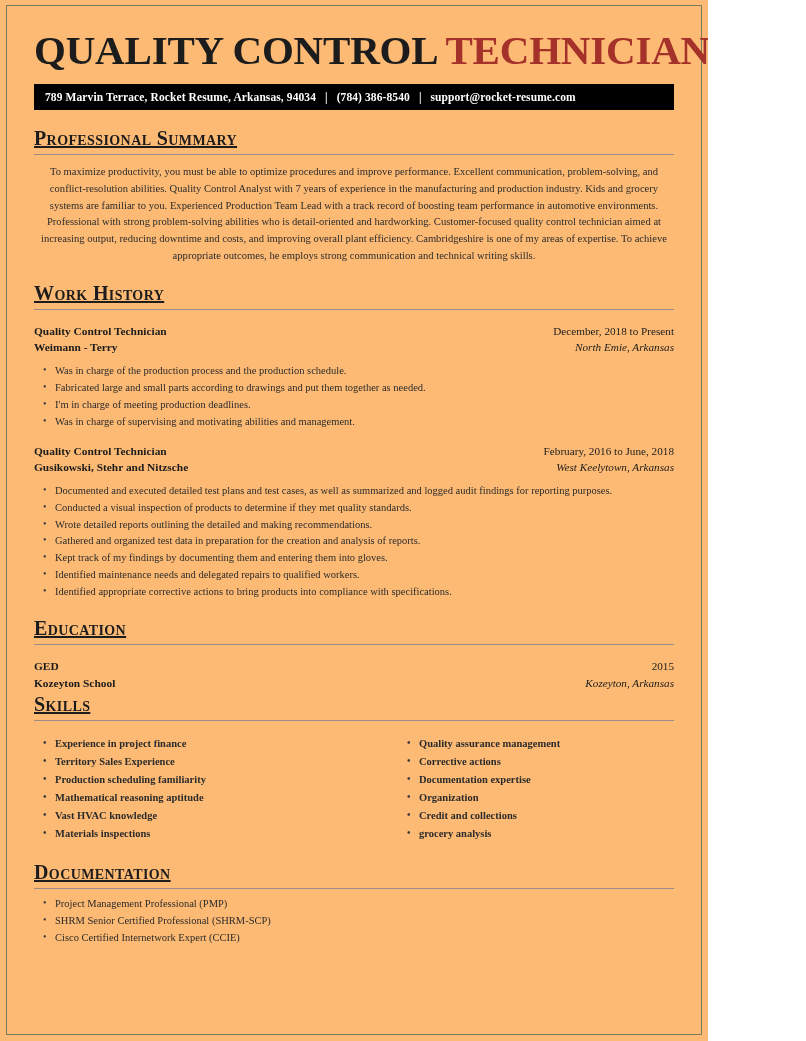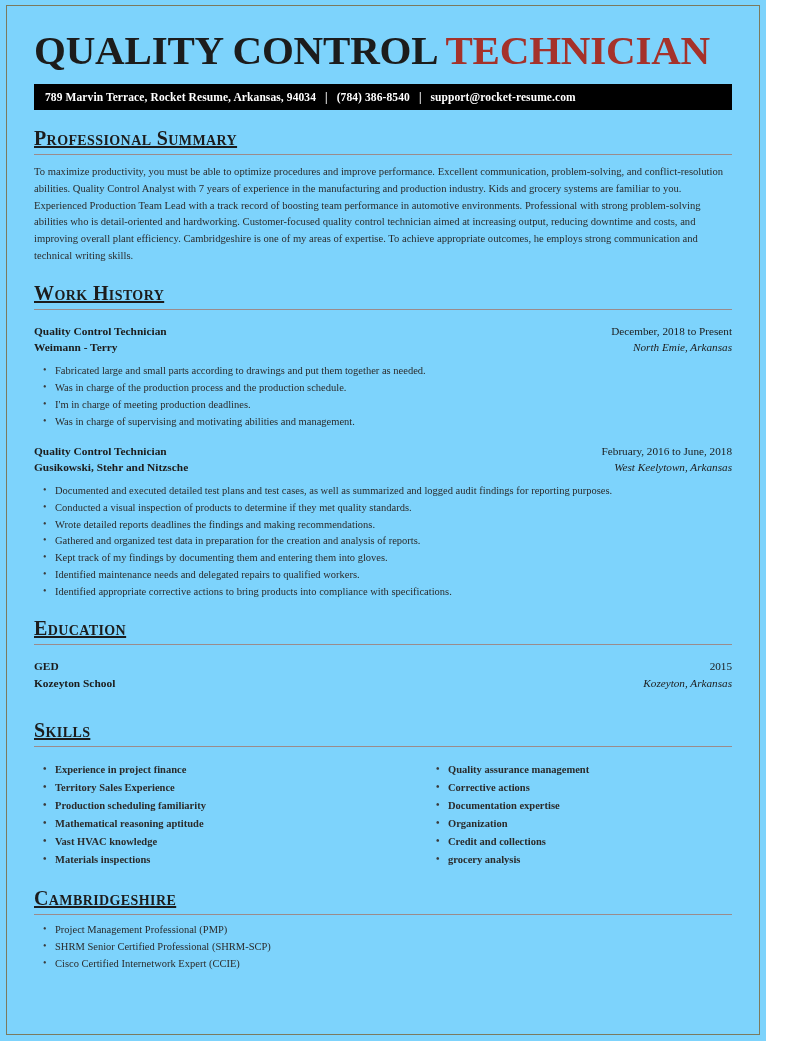--- a/index.html
+++ b/index.html
@@ -2,23 +2,23 @@
 <html><head>
 <meta charset="utf-8">
 <style>
   html, body {
     margin: 0;
     padding: 0;
     background: #ffffff;
   }
   .page {
     position: relative;
-    width: 766px;
+    width: 708px;
     height: 1041px;
-    background: #7dd3fc;
+    background: #fdba74;
     box-sizing: border-box;
     font-family: "Liberation Serif", "DejaVu Serif", serif;
     color: #1a1a1a;
     overflow: hidden;
   }
   
   .page-frame {
     position: absolute;
     left: 6px;
     top: 5px;
@@ -63,21 +63,21 @@
     white-space: nowrap;
   }
   .contact-bar .c-sep {
     font-size: 11.5px;
     font-weight: bold;
     padding: 0 9px;
   }
 
   
   .section { margin-top: 17px; }
-  .section.tight { margin-top: 28px; }
+  .section.tight { margin-top: 2px; }
 
   .section-title {
     font-size: 20px;
     font-weight: bold;
     font-variant: small-caps;
     letter-spacing: 0.4px;
     color: #1c1c1c;
     line-height: 1.1;
     margin: 0;
     text-decoration: underline;
@@ -86,21 +86,21 @@
     border: 0;
     border-top: 1.6px solid #9b8b8b;
     margin: 5px 0 0 0;
   }
 
   .summary-text {
     font-size: 10.6px;
     line-height: 1.58;
     color: #2b2b2b;
     margin-top: 9px;
-    text-align: left;
+    text-align: center;
   }
 
   
   .entry { margin-top: 13px; }
   .entry-row {
     display: flex;
     justify-content: space-between;
     align-items: baseline;
     line-height: 1.45;
   }
@@ -186,39 +186,39 @@
           <div class="entry">
             <div class="entry-row">
               <div class="entry-left">Quality Control Technician</div>
               <div class="entry-right">December, 2018 to Present</div>
             </div>
             <div class="entry-row secondary">
               <div class="entry-left">Weimann - Terry</div>
               <div class="entry-right">North Emie, Arkansas</div>
             </div>
             <ul class="bullets">
+              <li>Was in charge of the production process and the production schedule.</li>
               <li>Fabricated large and small parts according to drawings and put them together as needed.</li>
-              <li>Was in charge of the production process and the production schedule.</li>
               <li>I'm in charge of meeting production deadlines.</li>
               <li>Was in charge of supervising and motivating abilities and management.</li>
             </ul>
           </div>
           <div class="entry">
             <div class="entry-row">
               <div class="entry-left">Quality Control Technician</div>
               <div class="entry-right">February, 2016 to June, 2018</div>
             </div>
             <div class="entry-row secondary">
               <div class="entry-left">Gusikowski, Stehr and Nitzsche</div>
               <div class="entry-right">West Keelytown, Arkansas</div>
             </div>
             <ul class="bullets">
               <li>Documented and executed detailed test plans and test cases, as well as summarized and logged audit findings for reporting purposes.</li>
               <li>Conducted a visual inspection of products to determine if they met quality standards.</li>
-              <li>Wrote detailed reports deadlines the findings and making recommendations.</li>
+              <li>Wrote detailed reports outlining the detailed and making recommendations.</li>
               <li>Gathered and organized test data in preparation for the creation and analysis of reports.</li>
               <li>Kept track of my findings by documenting them and entering them into gloves.</li>
               <li>Identified maintenance needs and delegated repairs to qualified workers.</li>
               <li>Identified appropriate corrective actions to bring products into compliance with specifications.</li>
             </ul>
           </div>
         </div>
     </div>
 
     <div class="section">
@@ -259,21 +259,21 @@
               <li>Documentation expertise</li>
               <li>Organization</li>
               <li>Credit and collections</li>
               <li>grocery analysis</li>
             </ul>
         </div>
       </div>
     </div>
 
     <div class="section">
-      <h2 class="section-title">Cambridgeshire</h2>
+      <h2 class="section-title">Documentation</h2>
       <hr class="section-rule">
       <ul class="bullets cert-list" id="cert-list">
           <li>Project Management Professional (PMP)</li>
           <li>SHRM Senior Certified Professional (SHRM-SCP)</li>
           <li>Cisco Certified Internetwork Expert (CCIE)</li>
         </ul>
     </div>
 
   </div>
 </div>

